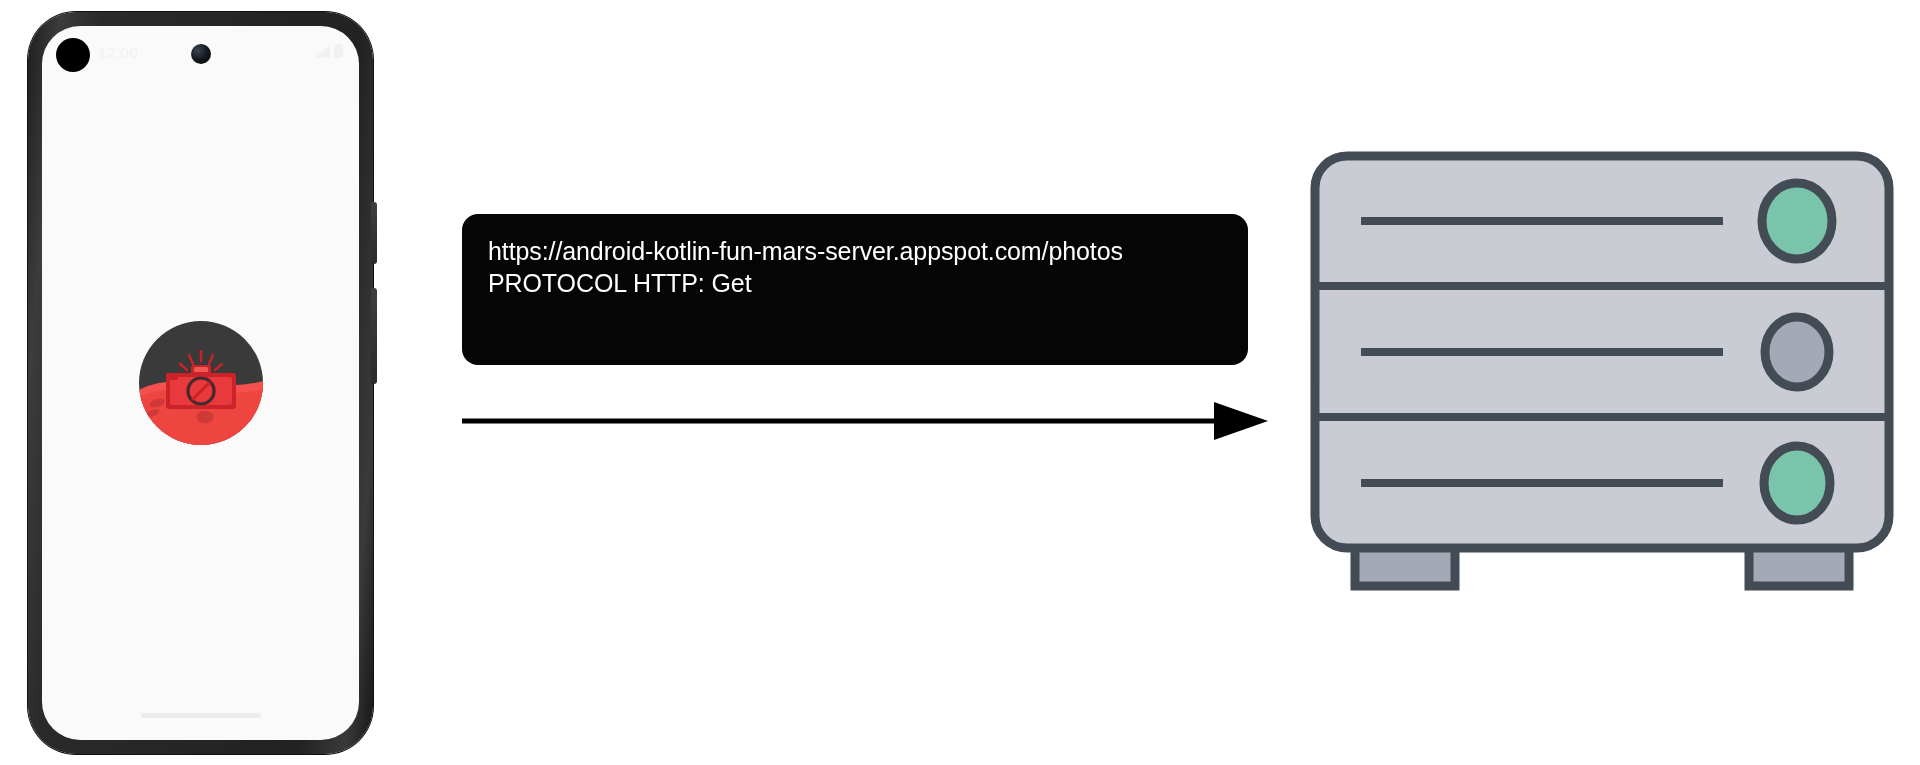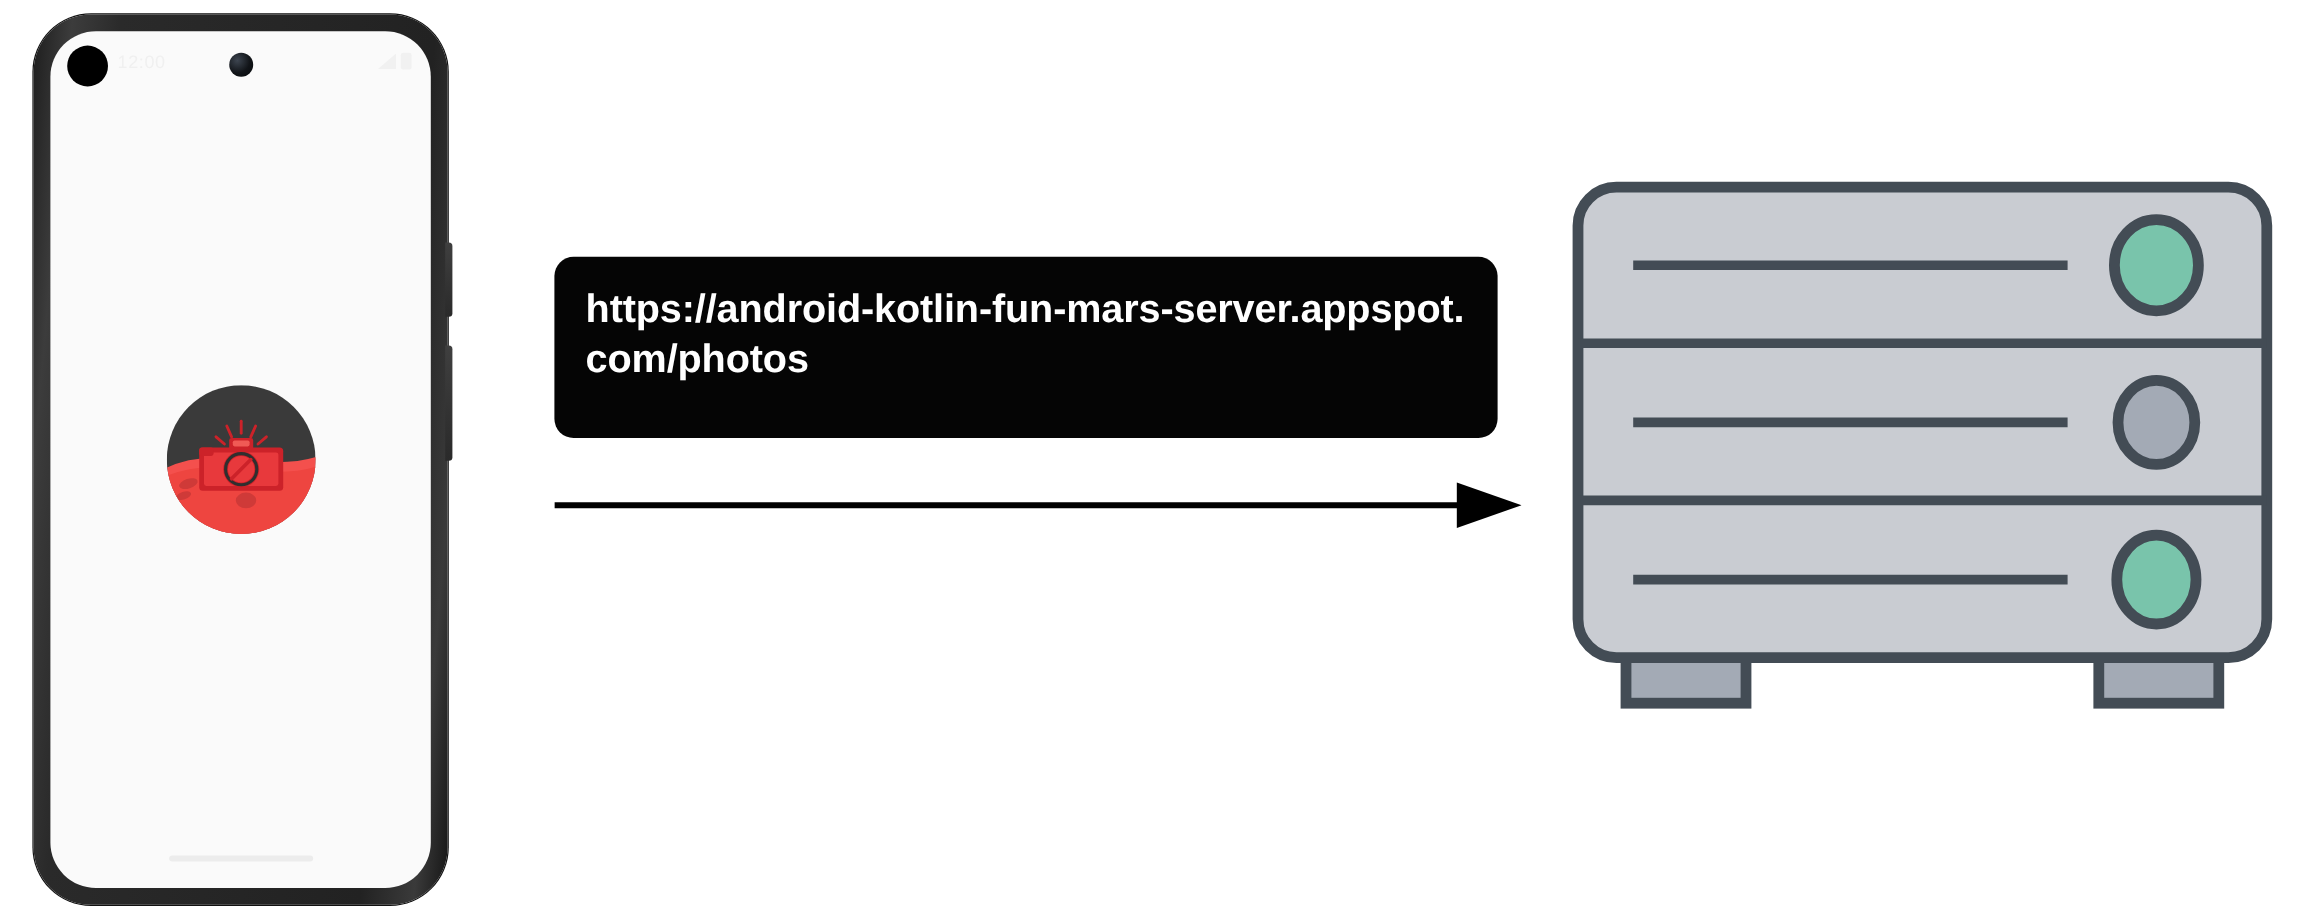--- a/index.html
+++ b/index.html
@@ -129,22 +129,22 @@
     top: 214px;
     width: 786px;
     height: 151px;
     background: #050505;
     border-radius: 16px;
     box-sizing: border-box;
     padding: 22px 26px 0 26px;
   }
   #request-box .line {
     color: #ffffff;
-    font-size: 33px;
-    font-weight: bold;
+    font-size: 25px;
+    font-weight: normal;
     line-height: 1.27;
     letter-spacing: -0.1px;
     white-space: pre-wrap;
     word-break: break-all;
   }
 
   
   #request-arrow {
     position: absolute;
     left: 462px;
@@ -220,20 +220,21 @@
         </g>
       </svg>
     </div>
 
     <div class="home-indicator"></div>
   </div>
 </div>
 
 <div id="request-box">
   <div class="line">https://android-kotlin-fun-mars-server.appspot.com/photos</div>
+  <div class="line">PROTOCOL HTTP: Get</div>
 </div>
 
 <div id="request-arrow">
   <svg viewBox="0 0 806 46" width="806" height="46">
     <line x1="0" y1="23" x2="760" y2="23" stroke="#000000" stroke-width="5"></line>
     <polygon points="752,4 806,23 752,42" fill="#000000"></polygon>
   </svg>
 </div>
 
 <div id="server-graphic">

